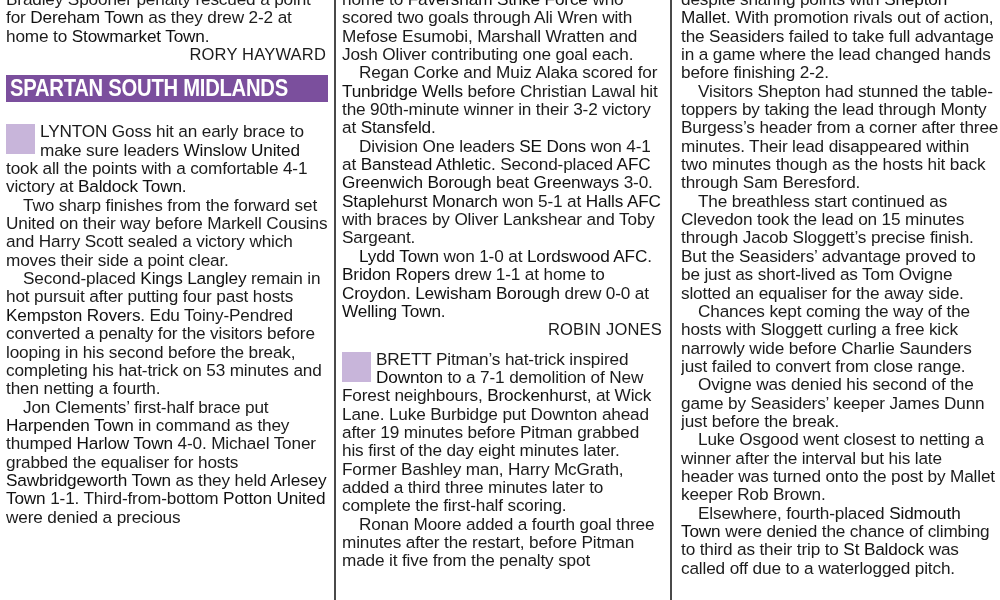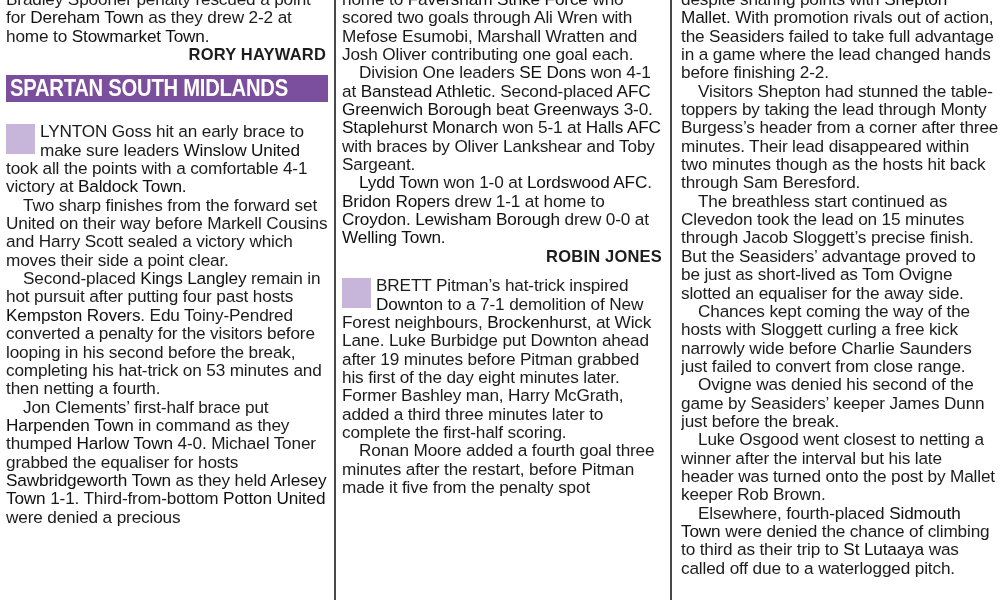--- a/index.html
+++ b/index.html
@@ -17,21 +17,21 @@
     #col3 { left: 681px; width: 318px; top: -10px; }
     .rule {
       position: absolute; top: 0; width: 1.5px; height: 600px; background: #4a4a4a;
     }
     #rule1 { left: 334px; }
     #rule2 { left: 670px; }
     p { margin: 0; text-indent: 17px; }
     p.noindent { text-indent: 0; }
     b { font-weight: normal; color: #111; }
     .byline {
-      text-align: right; font-weight: bold; margin: 0 0 0 0; padding-right: 2px;
+      text-align: right; font-weight: normal; margin: 0 0 0 0; padding-right: 2px;
       font-size: 16.5px; letter-spacing: 0.2px;
     }
     .section-header {
       background: #7b4f9d; color: #ffffff; font-family: "Liberation Sans", sans-serif;
       font-weight: bold; font-size: 23px; line-height: 27px; height: 27px;
       padding-left: 4px; margin: 12px 0 20px 0; letter-spacing: -0.3px;
       transform-origin: left; white-space: nowrap; overflow: hidden;
     }
     .section-header span { display: inline-block; transform: scaleX(0.88); transform-origin: left; }
     .dropcap-block {
@@ -52,30 +52,31 @@
   <div class="section-header"><span>SPARTAN SOUTH MIDLANDS</span></div>
 
   <p class="lead"><span class="dropcap-block"></span><span>LYNTON Goss hit an early brace to make sure leaders </span><b>Winslow United</b><span> took all the points with a comfortable 4-1 victory at </span><b>Baldock Town.</b></p>
   <p>Two sharp finishes from the forward set United on their way before Markell Cousins and Harry Scott sealed a victory which moves their side a point clear.</p>
   <p><span>Second-placed </span><b>Kings Langley</b><span> remain in hot pursuit after putting four past hosts </span><b>Kempston Rovers</b><span>. Edu Toiny-Pendred converted a penalty for the visitors before looping in his second  before the break, completing his hat-trick on 53 minutes and then netting a fourth.</span></p>
   <p><span>Jon Clements’ first-half brace put </span><b>Harpenden Town</b><span> in command as they thumped </span><b>Harlow Town</b><span> 4-0. Michael Toner grabbed the equaliser for hosts </span><b>Sawbridgeworth Town</b><span> as they held </span><b>Arlesey Town</b><span> 1-1. Third-from-bottom </span><b>Potton United</b><span> were denied a precious</span></p>
 </div>
 
 <div class="col" id="col2">
   <p class="noindent"><span>home to </span><b>Faversham Strike Force</b><span> who scored two goals through Ali Wren with Mefose Esumobi, Marshall Wratten and Josh Oliver contributing one goal each.</span></p>
+  <p><span>Regan Corke and Muiz Alaka scored for </span><b>Tunbridge Wells</b><span> before Christian Lawal hit the 90th-minute winner in their 3-2 victory at </span><b>Stansfeld</b><span>.</span></p>
   <p><span>Division One leaders </span><b>SE Dons</b><span> won 4-1 at </span><b>Banstead Athletic.</b><span> Second-placed </span><b>AFC Greenwich Borough</b><span> beat </span><b>Greenways</b><span> 3-0. </span><b>Staplehurst Monarch</b><span> won 5-1 at </span><b>Halls AFC</b><span> with braces by Oliver Lankshear and Toby Sargeant.</span></p>
   <p><b>Lydd Town</b><span> won 1-0 at </span><b>Lordswood AFC</b><span>. </span><b>Bridon Ropers</b><span> drew 1-1 at home to </span><b>Croydon</b><span>.  </span><b>Lewisham Borough</b><span> drew 0-0 at </span><b>Welling Town</b><span>.</span></p>
   <div class="byline">ROBIN JONES</div>
 
 
   <p class="lead"><span class="dropcap-block"></span><span>BRETT Pitman’s hat-trick inspired </span><b>Downton</b><span> to a 7-1 demolition of New Forest neighbours, </span><b>Brockenhurst</b><span>, at Wick Lane. Luke Burbidge put Downton ahead after 19 minutes before Pitman grabbed his first of the day eight minutes later. Former Bashley man, Harry McGrath, added a third three minutes later to complete the first-half scoring.</span></p>
   <p>Ronan Moore added a fourth goal three minutes after the restart, before Pitman made it five from the penalty spot</p>
 </div>
 
 <div class="col" id="col3">
   <p class="noindent"><span>despite sharing points with </span><b>Shepton Mallet</b><span>. With promotion rivals out of action, the Seasiders failed to take full advantage in a game where the lead changed hands before finishing 2-2.</span></p>
   <p>Visitors Shepton had stunned the table-toppers by taking the lead through Monty Burgess’s header from a corner after three minutes. Their lead disappeared within two minutes though as the hosts hit back through Sam Beresford.</p>
   <p>The breathless start continued as Clevedon took the lead on 15 minutes through Jacob Sloggett’s precise finish. But the Seasiders’ advantage proved to be just as short-lived as Tom Ovigne slotted an equaliser for the away side.</p>
   <p>Chances kept coming the way of the hosts with Sloggett curling a free kick narrowly wide before Charlie Saunders just failed to convert from close range.</p>
   <p>Ovigne was denied his second of the game by Seasiders’ keeper James Dunn just before the break.</p>
   <p>Luke Osgood went closest to netting a winner after the interval but his late header was turned onto the post by Mallet keeper Rob Brown.</p>
-  <p><span>Elsewhere, fourth-placed </span><b>Sidmouth Town</b><span> were denied the chance of climbing to third as their trip to </span><b>St Lutaaya</b><span> was called off due to a waterlogged pitch.</span></p>
+  <p><span>Elsewhere, fourth-placed </span><b>Sidmouth Town</b><span> were denied the chance of climbing to third as their trip to </span><b>St Baldock</b><span> was called off due to a waterlogged pitch.</span></p>
 </div>
 
 </body></html>

